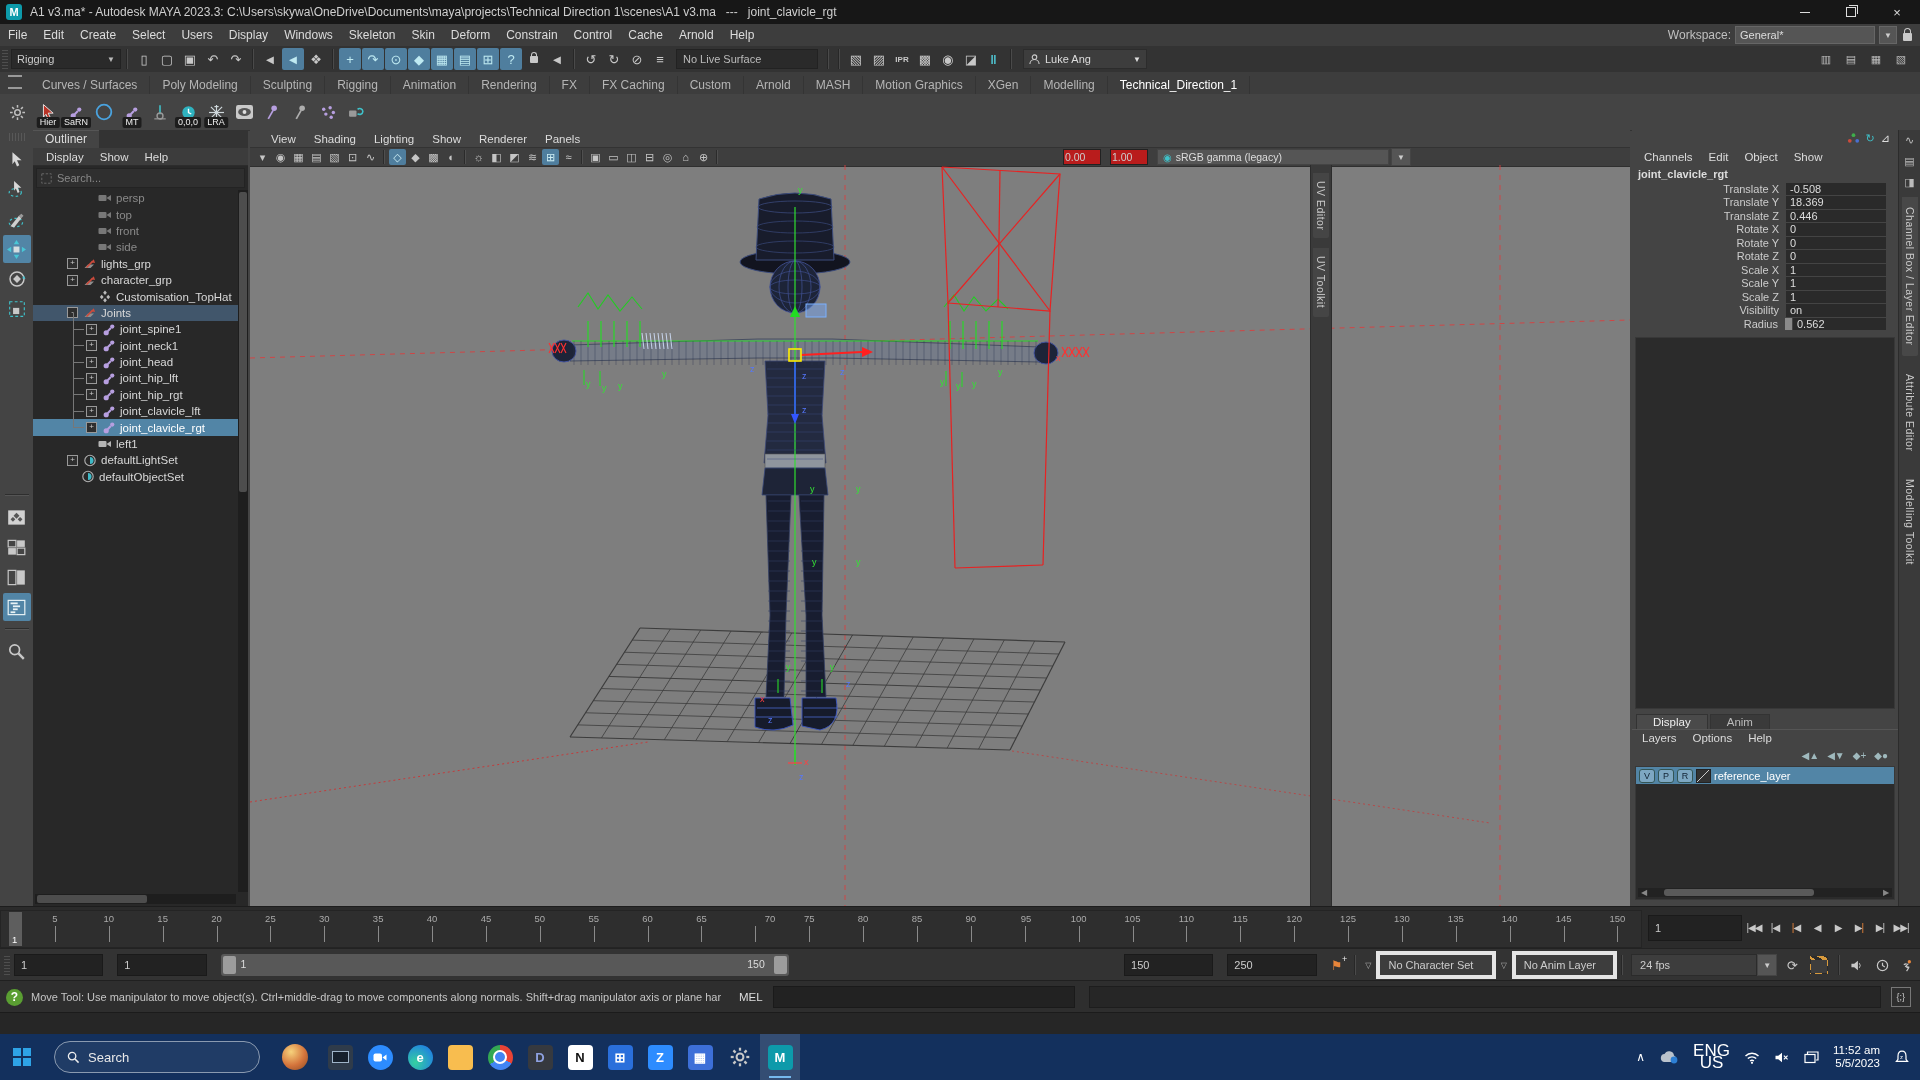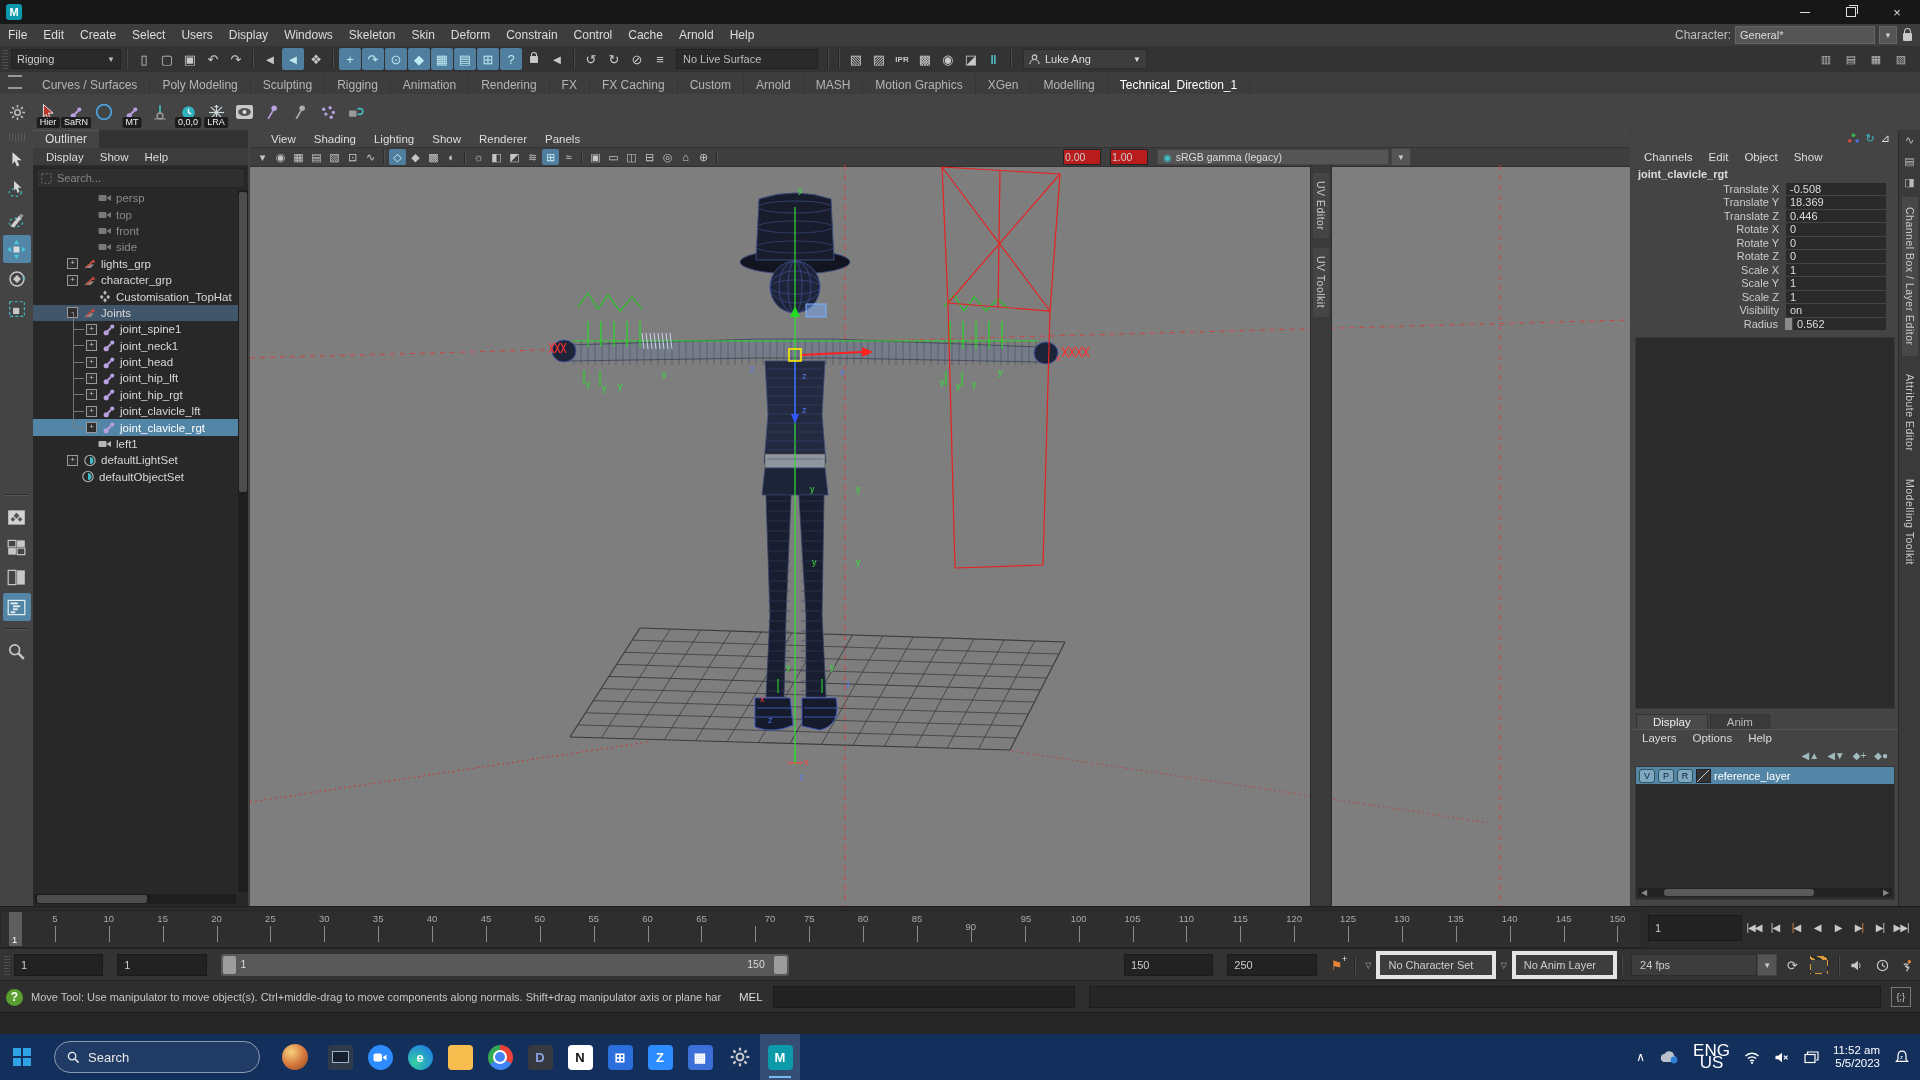--- a/index.html
+++ b/index.html
@@ -173,20 +173,21 @@
 #clock{font-size:11.5px;line-height:13px;text-align:right}
 svg{display:block}
 </style>
 </head>
 <body>
 
 <div id="app">
 
   <div id="titlebar">
     <div id="mayalogo">M</div>
+    <span id="titletext">A1 v3.ma* - Autodesk MAYA 2023.3: C:\Users\skywa\OneDrive\Documents\maya\projects\Technical Direction 1\scenes\A1 v3.ma   ---   joint_clavicle_rgt</span>
     <div id="wincontrols">
       <div class="winbtn">
           <div class="minbar"></div>
         </div>
       <div class="winbtn">
           <div class="restore"></div>
         </div>
       <div class="winbtn">×</div>
     </div>
   </div>
@@ -203,21 +204,21 @@
         <span class="mitem">Skeleton</span>
         <span class="mitem">Skin</span>
         <span class="mitem">Deform</span>
         <span class="mitem">Constrain</span>
         <span class="mitem">Control</span>
         <span class="mitem">Cache</span>
         <span class="mitem">Arnold</span>
         <span class="mitem">Help</span>
       </div>
     <div id="workspace">
-      <span class="wslabel">Character:</span>
+      <span class="wslabel">Workspace:</span>
       <div class="wsselect">General*</div>
       <div class="wsarrow">▼</div>
       <div class="lock"></div>
     </div>
   </div>
 
   <div id="toolbar">
     <div class="grip"></div>
     <div id="modesel">
         <span>Rigging</span>
@@ -1252,21 +1253,21 @@
           <span class="tick" style="left: 700.461px;">65</span>
           <span class="tickline" style="left: 700.461px;"></span>
           <span class="tick" style="left: 769px;">70</span>
           <span class="tickline" style="left: 754.342px;"></span>
           <span class="tick" style="left: 808.224px;">75</span>
           <span class="tickline" style="left: 808.224px;"></span>
           <span class="tick" style="left: 862.105px;">80</span>
           <span class="tickline" style="left: 862.105px;"></span>
           <span class="tick" style="left: 915.987px;">85</span>
           <span class="tickline" style="left: 915.987px;"></span>
-          <span class="tick" style="left: 969.868px; margin-top: 8px;">90</span>
+          <span class="tick" style="left: 969.868px;">90</span>
           <span class="tickline" style="left: 969.868px;"></span>
           <span class="tick" style="left: 1025px;">95</span>
           <span class="tickline" style="left: 1023.75px;"></span>
           <span class="tick" style="left: 1077.63px;">100</span>
           <span class="tickline" style="left: 1077.63px;"></span>
           <span class="tick" style="left: 1131.51px;">105</span>
           <span class="tickline" style="left: 1131.51px;"></span>
           <span class="tick" style="left: 1185.39px;">110</span>
           <span class="tickline" style="left: 1185.39px;"></span>
           <span class="tick" style="left: 1239.28px;">115</span>

